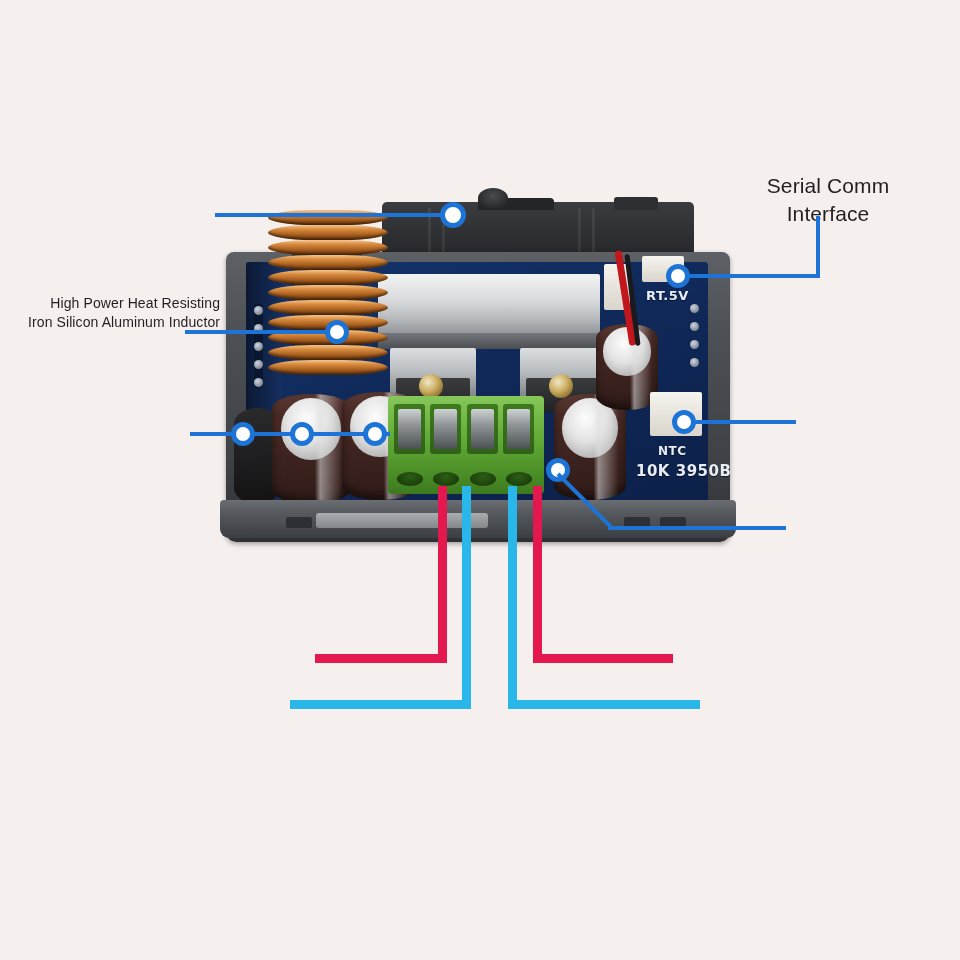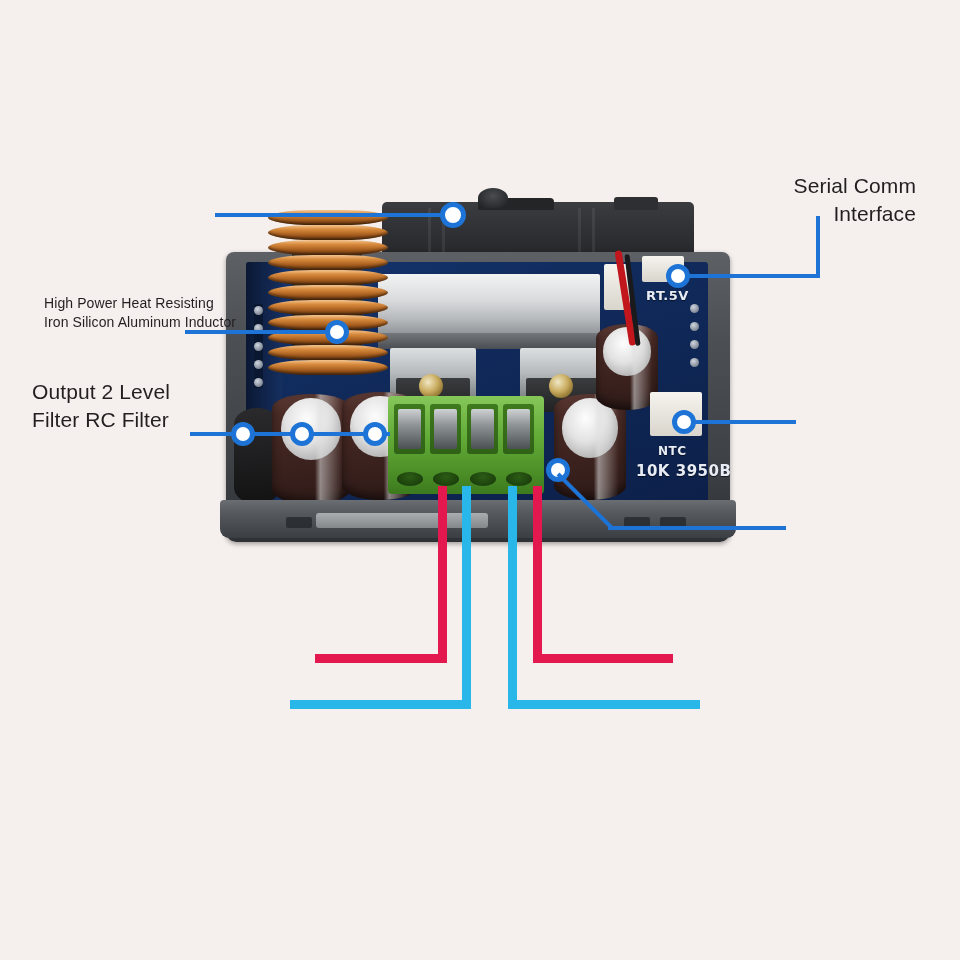--- a/index.html
+++ b/index.html
@@ -214,33 +214,31 @@
     <div class="shell-lip">
       <div class="lip-slot" style="left:66px"></div>
       <div class="lip-slot" style="left:404px"></div>
       <div class="lip-slot" style="left:440px"></div>
     </div>
   </div>
 
   <div class="cl h" style="left:215px;top:213px;width:238px"></div>
   <div class="dot" style="left:440px;top:202px;width:26px;height:26px"></div>
 
-  <div class="lbl small" style="left:44px;top:294px;"><span>High Power Heat Resisting</span>
+  <div class="lbl small" style="left:28px;top:294px;text-align:right;"><span>High Power Heat Resisting</span>
 <span>Iron Silicon Aluminum Inductor</span></div>
   <div class="cl h" style="left:185px;top:330px;width:155px"></div>
   <div class="dot" style="left:325px;top:320px;width:24px;height:24px"></div>
 
-  <div class="lbl" style="left:32px;top:378px;"><span>Output 2 Level</span>
-<span>Filter RC Filter</span></div>
   <div class="cl h" style="left:190px;top:432px;width:200px"></div>
   <div class="dot" style="left:231px;top:422px;width:24px;height:24px"></div>
   <div class="dot" style="left:290px;top:422px;width:24px;height:24px"></div>
   <div class="dot" style="left:363px;top:422px;width:24px;height:24px"></div>
 
-  <div class="lbl ctr" style="left:740px;top:172px;width:176px;text-align:right;"><span>Serial Comm</span>
+  <div class="lbl ctr" style="left:740px;top:172px;width:176px;"><span>Serial Comm</span>
 <span>Interface</span></div>
   <div class="cl v" style="left:816px;top:216px;height:62px"></div>
   <div class="cl h" style="left:680px;top:274px;width:140px"></div>
   <div class="dot" style="left:666px;top:264px;width:24px;height:24px"></div>
 
   <div class="cl h" style="left:686px;top:420px;width:110px"></div>
   <div class="dot" style="left:672px;top:410px;width:24px;height:24px"></div>
 
   <div class="dot" style="left:546px;top:458px;width:24px;height:24px"></div>
   <div class="diag" style="left:558px;top:472px;width:78px;transform:rotate(45deg)"></div>

